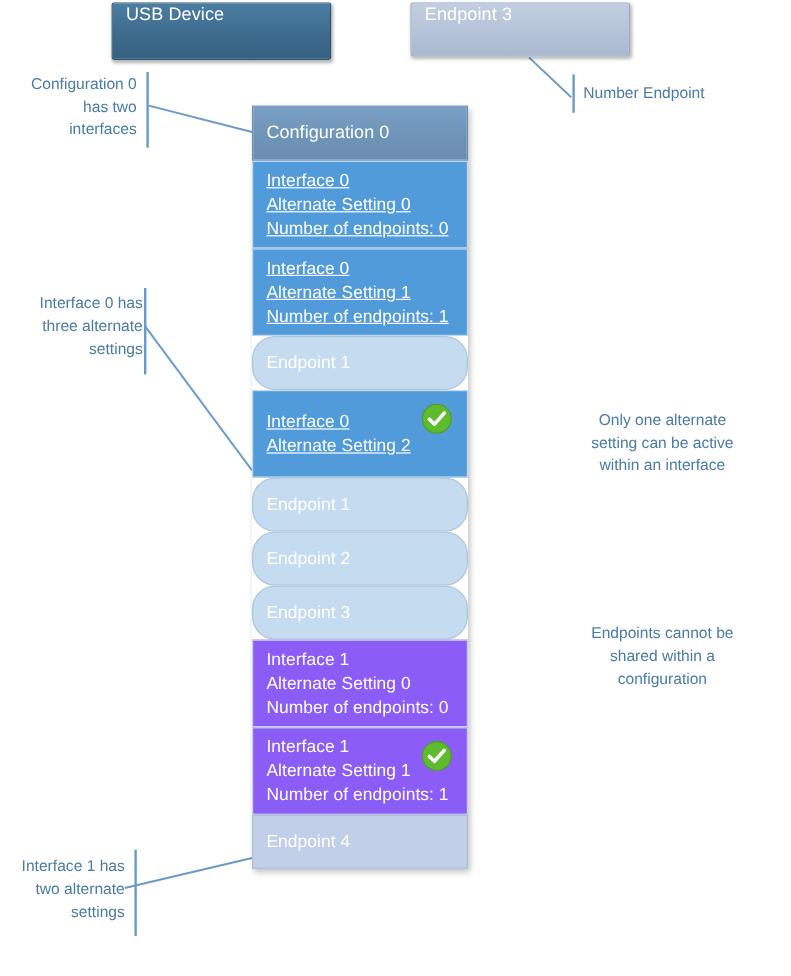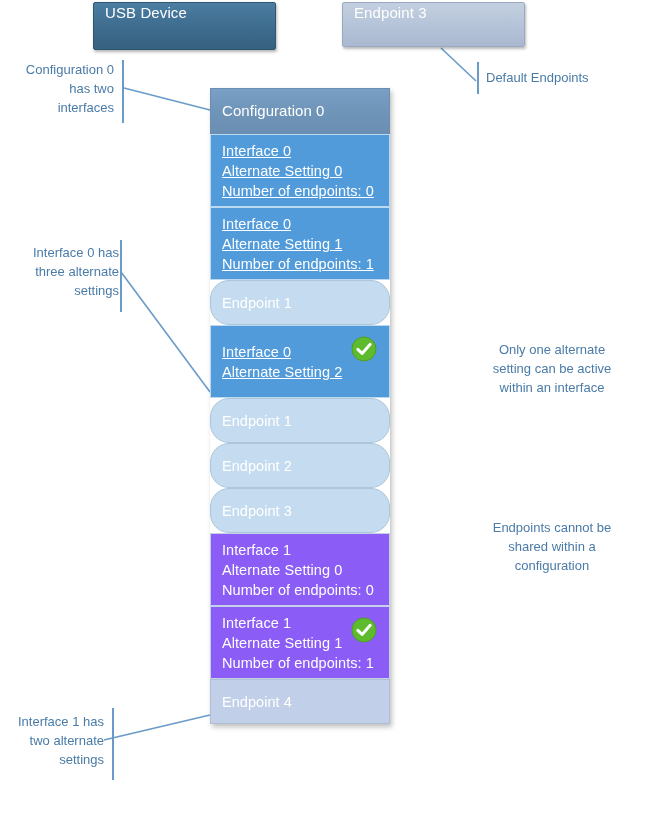--- a/index.html
+++ b/index.html
@@ -228,21 +228,21 @@
 <div class="anno right" style="left:14px; top:243px; width:105px;text-align:right;">Interface 0 has
 three alternate
 settings</div>
 <div class="bracket" style="left:120px; top:240px; height:72px;"></div>
 
 <div class="anno right" style="left:4px; top:712px; width:100px;">Interface 1 has
 two alternate
 settings</div>
 <div class="bracket" style="left:112px; top:708px; height:72px;"></div>
 
-<div class="anno left" style="left:486px; top:68px; width:140px;">Default Endpoints</div>
+<div class="anno left" style="left:486px; top:68px; width:140px;">Number Endpoint</div>
 <div class="bracket" style="left:477px; top:62px; height:32px;"></div>
 
 <div class="anno center" style="left:448px; top:340px; width:208px;">Only one alternate
 setting can be active
 within an interface</div>
 
 <div class="anno center" style="left:448px; top:518px; width:208px;">Endpoints cannot be
 shared within a
 configuration</div>
 

